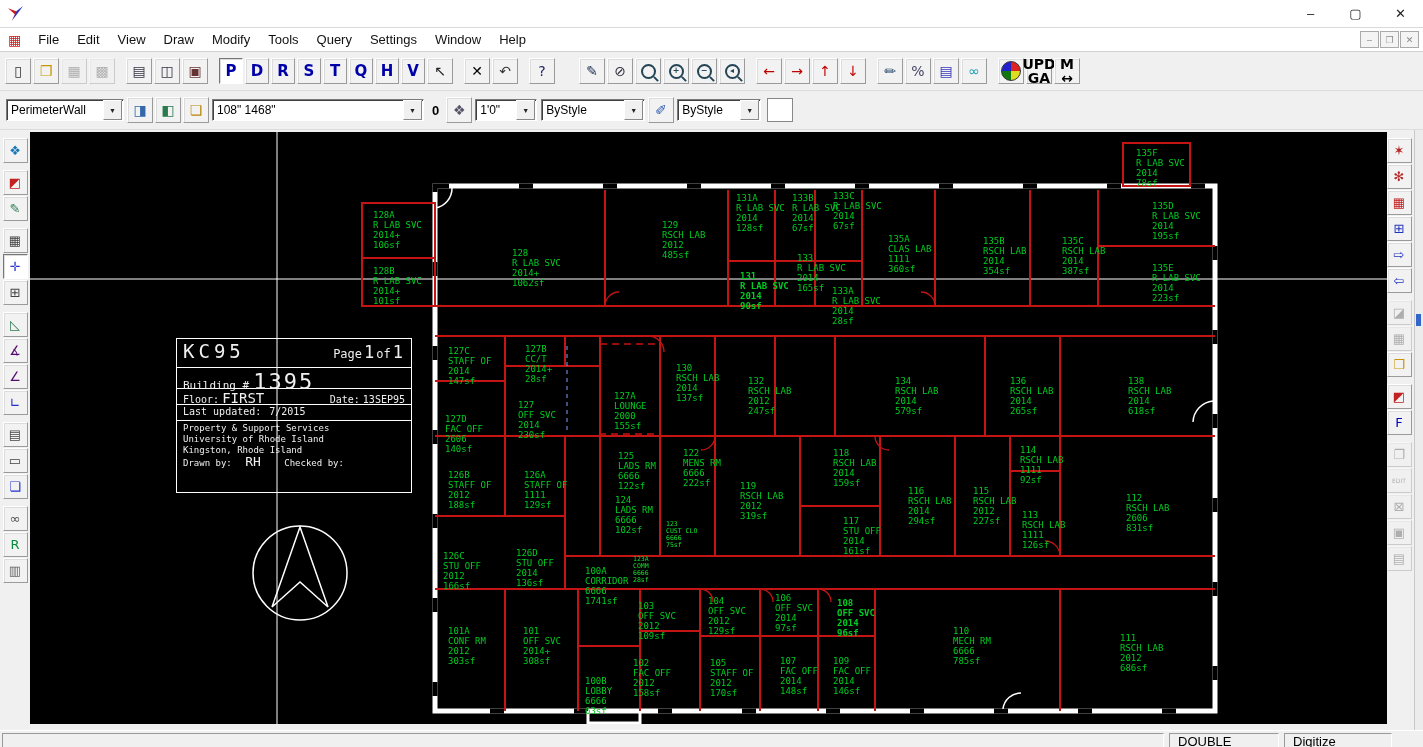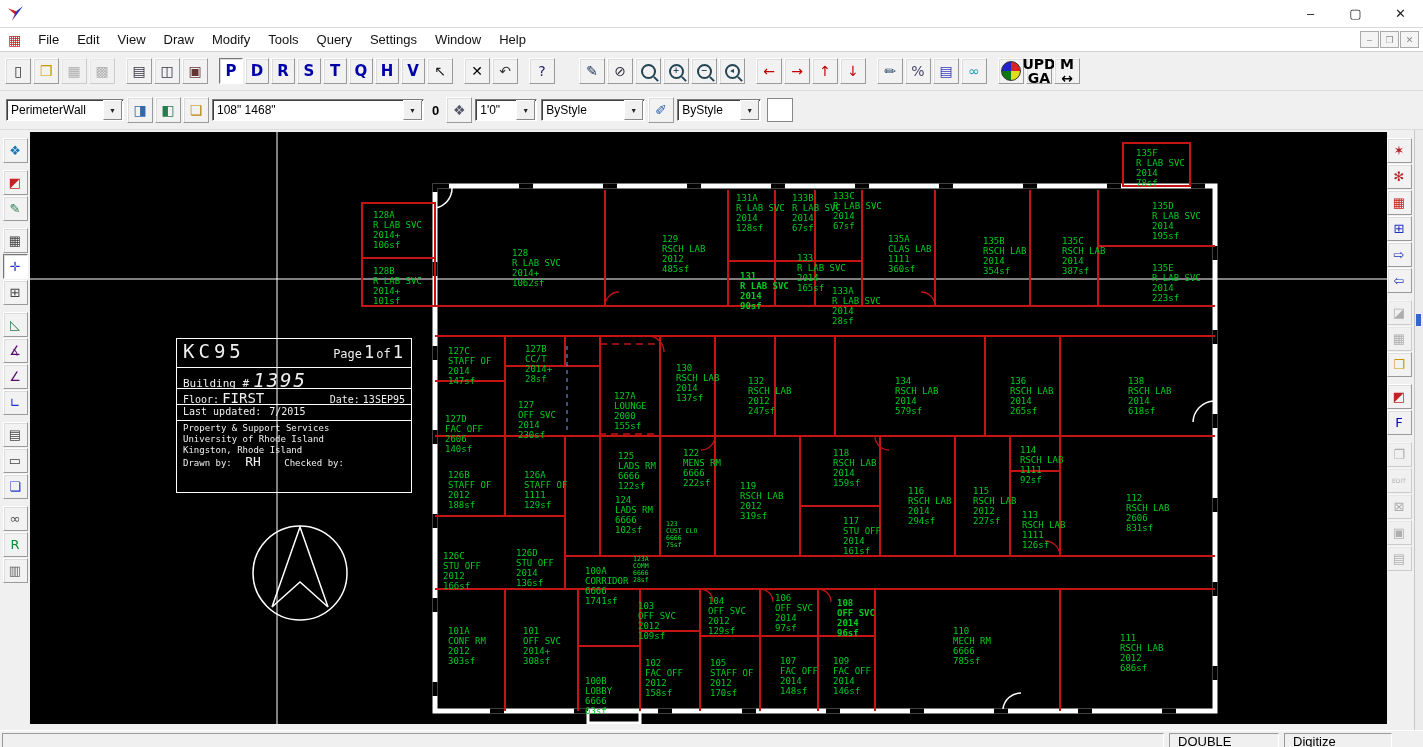--- a/index.html
+++ b/index.html
@@ -61,21 +61,21 @@
   .room{position:absolute;color:#00cc22;font-family:"DejaVu Sans Mono",monospace;
     font-size:9px;line-height:10px;white-space:nowrap;}
   .room.small{font-size:6.5px;line-height:7px;color:#17e02e;}
   
   .tblock{position:absolute;left:146px;top:206px;width:234px;height:153px;color:#efefef;
     font-family:"DejaVu Sans Mono",monospace;border:1px solid #fff;}
   .tbrow{border-bottom:1px solid #fff;display:flex;align-items:baseline;padding:1px 6px;box-sizing:border-box;}
   .tb-kc{font-size:19px;letter-spacing:4px;flex:1;}
   .tb-pg{font-size:12px;}.tb-pgN{font-size:17px;padding:0 2px;}
   .tb-name{font-size:14px;letter-spacing:1px;width:100%;text-align:center;}
-  .tb-bldg{font-size:11px;}.tb-bldgN{font-size:19px;letter-spacing:2px;padding-left:4px;font-style:italic;}
+  .tb-bldg{font-size:11px;}.tb-bldgN{font-size:22px;letter-spacing:2px;padding-left:4px;}
   .tb-sm{font-size:10px;}.tb-md{font-size:14px;}
   .tb-org{font-size:9px;line-height:11px;display:block;}
   .statusbar{height:21px;background:#f0f0f0;border-top:1px solid #fff;display:flex;align-items:center;
     font-size:13px;color:#000;}
   .spanel{height:17px;border:1px solid #9a9a9a;border-right-color:#fff;border-bottom-color:#fff;
     display:flex;align-items:center;padding:0 8px;margin-right:5px;box-sizing:border-box;}
 </style>
 </head>
 <body>
 
@@ -344,21 +344,21 @@
               <div>R LAB SVC</div>
               <div>2014+</div>
               <div>101sf</div>
             </div>
             <div class="room" style="left: 482px; top: 116px;">
               <div>128</div>
               <div>R LAB SVC</div>
               <div>2014+</div>
               <div>1062sf</div>
             </div>
-            <div class="room" style="left: 632px; top: 102px;">
+            <div class="room" style="left: 632px; top: 88px;">
               <div>129</div>
               <div>RSCH LAB</div>
               <div>2012</div>
               <div>485sf</div>
             </div>
             <div class="room" style="left: 706px; top: 61px;">
               <div>131A</div>
               <div>R LAB SVC</div>
               <div>2014</div>
               <div>128sf</div>
@@ -614,21 +614,21 @@
               <div>LOBBY</div>
               <div>6666</div>
               <div>63sf</div>
             </div>
             <div class="room" style="left: 608px; top: 469px;">
               <div>103</div>
               <div>OFF SVC</div>
               <div>2012</div>
               <div>109sf</div>
             </div>
-            <div class="room" style="left: 603px; top: 526px; margin-left: 12px;">
+            <div class="room" style="left: 603px; top: 526px;">
               <div>102</div>
               <div>FAC OFF</div>
               <div>2012</div>
               <div>158sf</div>
             </div>
             <div class="room" style="left: 678px; top: 464px;">
               <div>104</div>
               <div>OFF SVC</div>
               <div>2012</div>
               <div>129sf</div>

